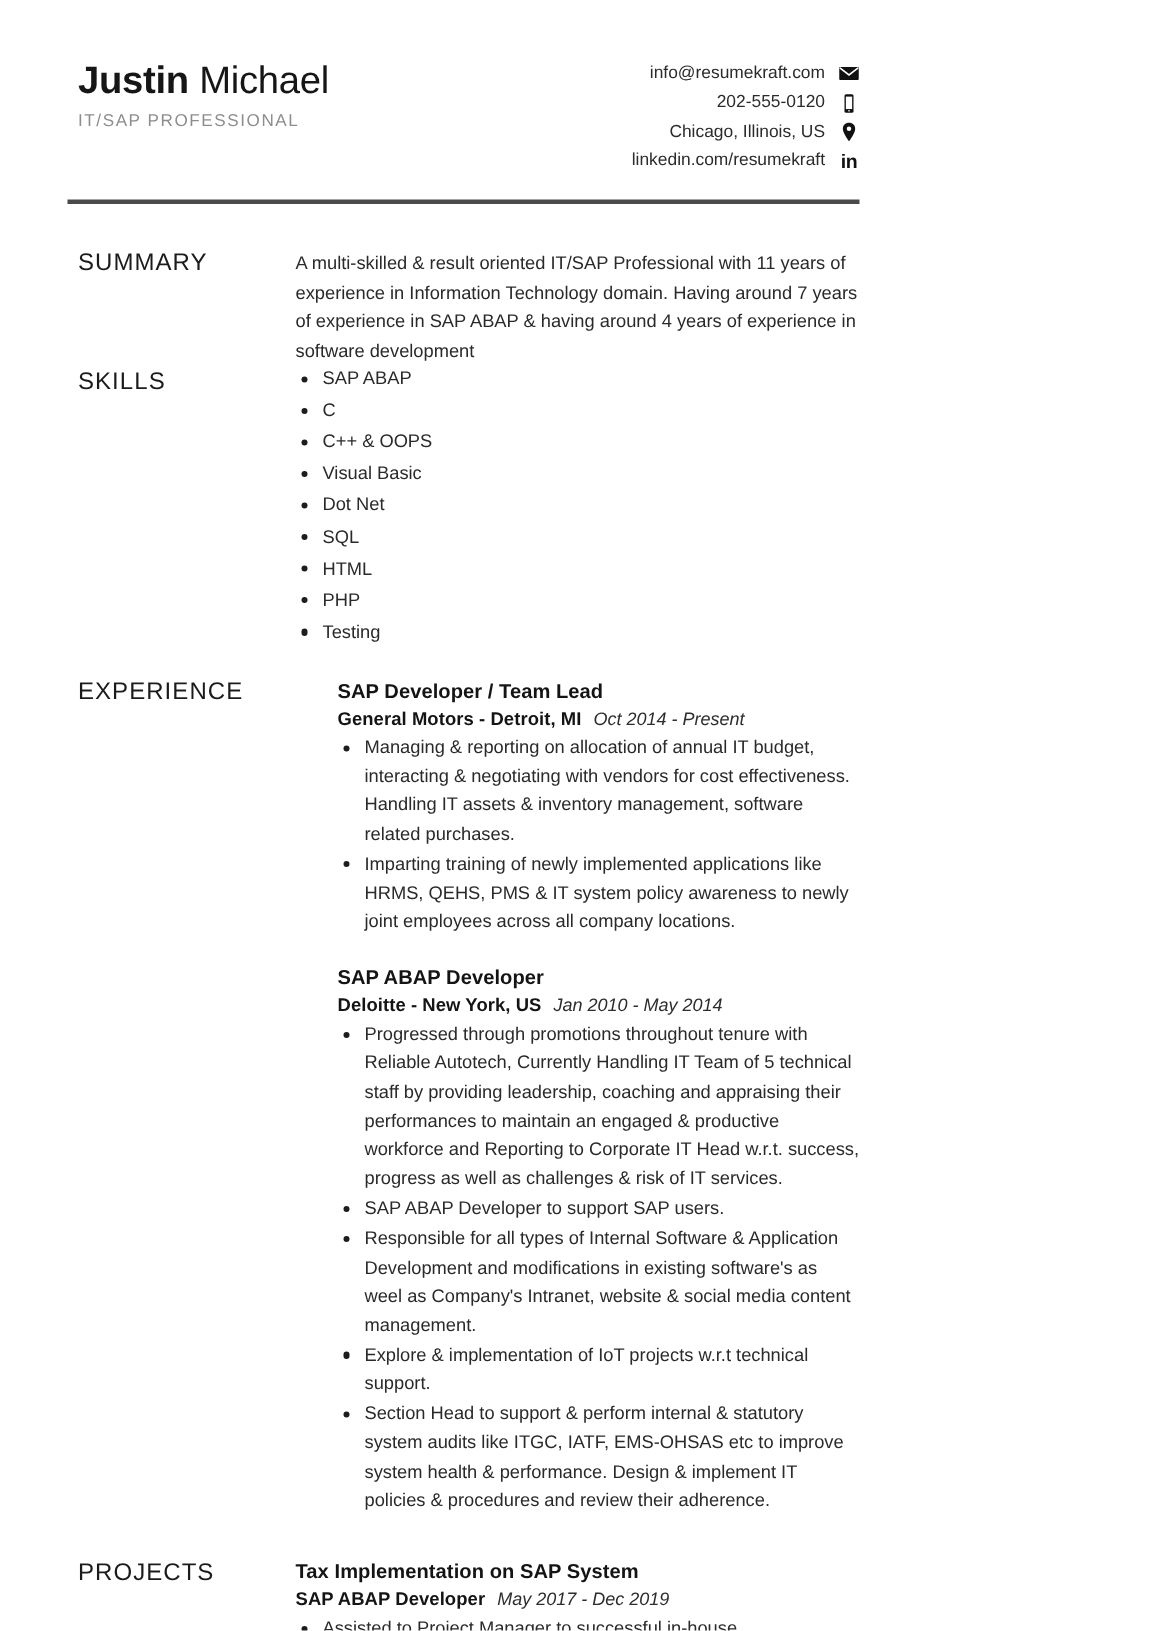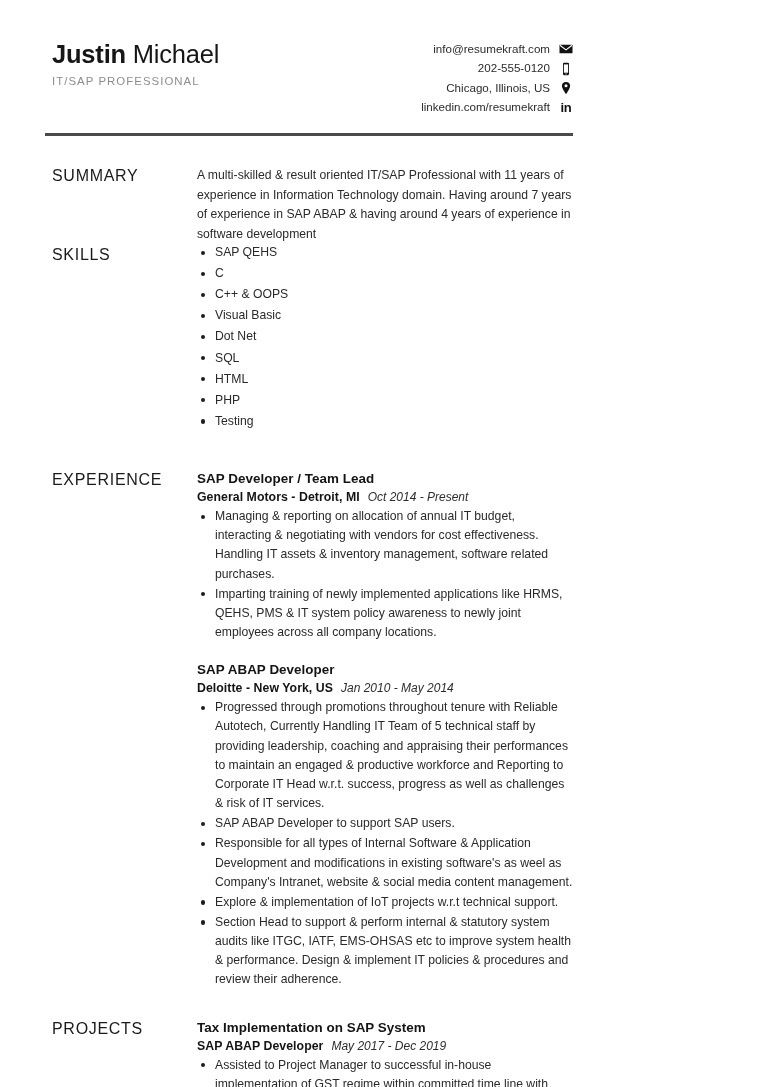--- a/index.html
+++ b/index.html
@@ -93,21 +93,21 @@
   }
 
   
   .section {
     display: flex;
     align-items: flex-start;
     padding: 0 43px 0 52px;
   }
   .section.summary   { margin-top: 30px; }
   .section.skills    { }
-  .section.experience{ margin-top: 35px; }
+  .section.experience{ margin-top: 17px; gap: 28px; }
   .section.projects  { margin-top: 28px; }
 
   .sec-label {
     flex: 0 0 145px;
     font-size: 16px;
     font-weight: 400;
     letter-spacing: 0.7px;
     color: #1b1b1b;
     text-transform: uppercase;
     padding-top: 1px;
@@ -246,21 +246,21 @@
     <div class="sec-label">SUMMARY</div>
     <div class="sec-body">
       <div class="summary-text">A multi-skilled &amp; result oriented IT/SAP Professional with 11 years of experience in Information Technology domain. Having around 7 years of experience in SAP ABAP &amp; having around 4 years of experience in software development</div>
     </div>
   </div>
 
   <div class="section skills">
     <div class="sec-label">SKILLS</div>
     <div class="sec-body">
       <ul class="blist skill-list">
-        <li>SAP QEHS</li>
+        <li>SAP ABAP</li>
         <li>C</li>
         <li>C++ &amp; OOPS</li>
         <li>Visual Basic</li>
         <li>Dot Net</li>
         <li>SQL</li>
         <li>HTML</li>
         <li>PHP</li>
         <li>Testing</li>
       </ul>
     </div>

